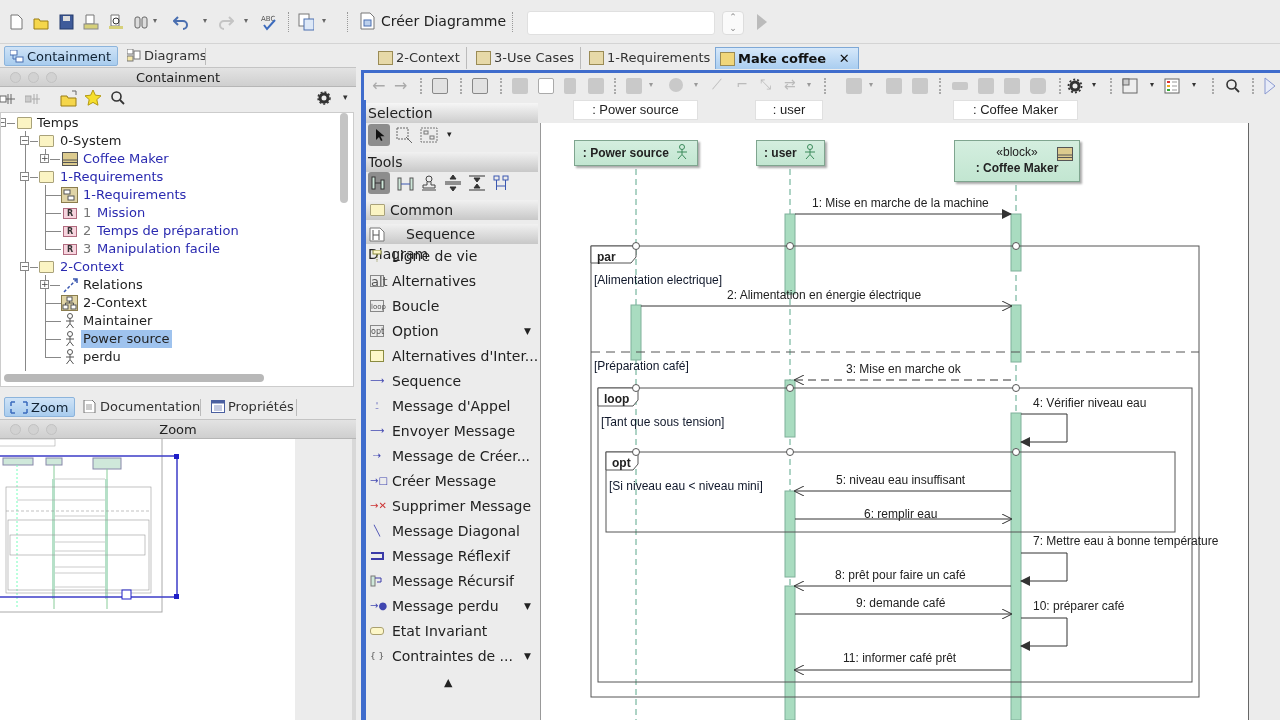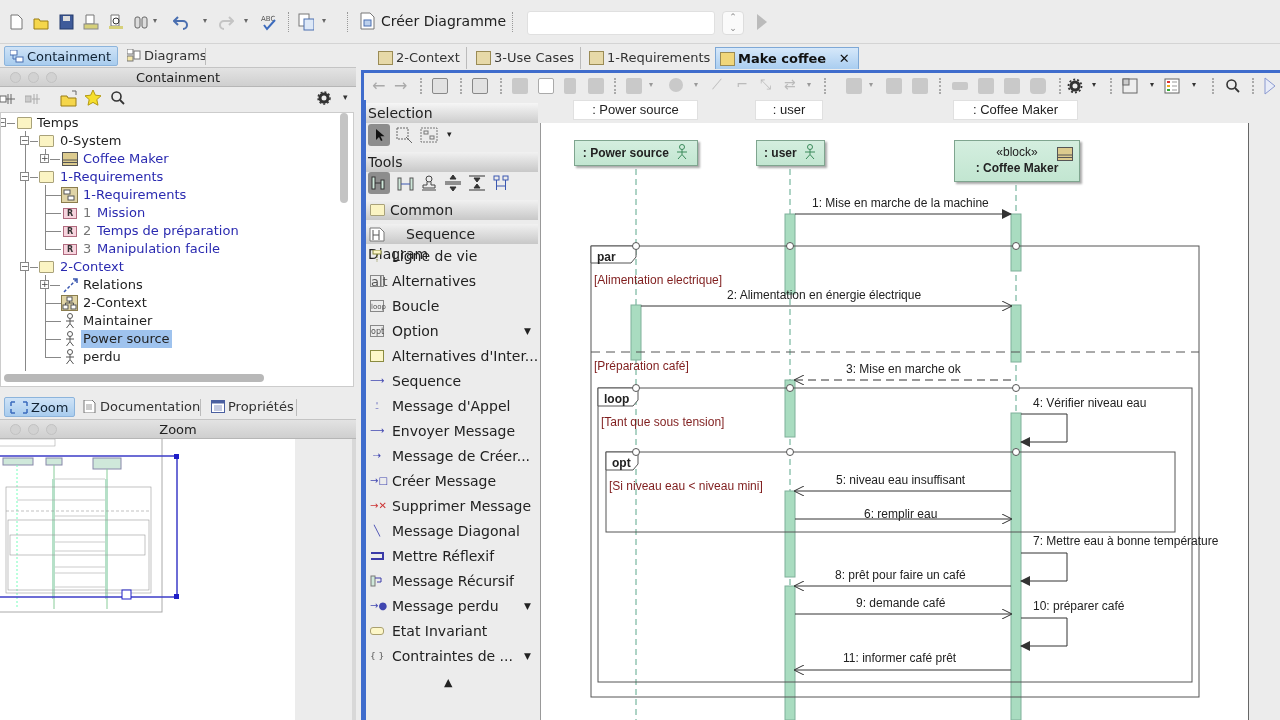--- a/index.html
+++ b/index.html
@@ -61,21 +61,21 @@
   .pal-item .pico { position: absolute; left: 2px; top: 5px; width: 14px; height: 12px; font-size: 10px; line-height: 12px; text-align: center; color: #4046b0; }
   .pal-caret { position: absolute; left: 160px; font-size: 9px; color: #222; }
 
   
   #canvas { position: absolute; left: 540px; top: 123px; width: 708px; height: 597px; background: #fff; border-left: 1px solid #999; }
   #canvas-right-border { position: absolute; left: 1248px; top: 123px; width: 1px; height: 597px; background: #666; }
   .lifeline-header { position: absolute; top: 100px; height: 20px; background: #fff; border: 1px solid #e0e0e0; font-family: "Liberation Sans", sans-serif; font-size: 13px; text-align: center; line-height: 18px; color: #222; }
   #diagram-svg { position: absolute; left: 0; top: 0; }
   .dg-bold { font-family: "Liberation Sans", sans-serif; font-size: 12px; font-weight: bold; fill: #222; }
   .msg-label { position: absolute; font-family: "Liberation Sans", sans-serif; font-size: 12px; color: #222; white-space: nowrap; }
-  .guard { position: absolute; font-family: "Liberation Sans", sans-serif; font-size: 12px; color: #7f1d1d; white-space: nowrap; }
+  .guard { position: absolute; font-family: "Liberation Sans", sans-serif; font-size: 12px; color: #0f172a; white-space: nowrap; }
   .ll-box { position: absolute; background: linear-gradient(#d4eedf, #c2e6d1); border: 1px solid #7fa58f; box-shadow: 2px 2px 2px #aaa; font-family: "Liberation Sans", sans-serif; font-size: 12px; font-weight: bold; color: #222; text-align: center; }
 </style>
 </head>
 <body>
 
 <div id="topbar">
   <span class="tb-icon" style="left:8px">
     <svg width="13" height="16">
         <path d="M1 1h7l4 4v10H1z" fill="#fff" stroke="#777"></path>
       </svg>
@@ -591,21 +591,21 @@
     <span>Supprimer Message</span>
   </div>
   <div class="pal-item" style="top:420px">
     <span class="pico">╲</span>
     <span>Message Diagonal</span>
   </div>
   <div class="pal-item" style="top:445px">
     <svg class="pico" viewBox="0 0 14 12">
         <path d="M1 3h12v6H1" fill="none" stroke="#3a3aa8" stroke-width="2"></path>
       </svg>
-    <span>Mettre Réflexif</span>
+    <span>Message Réflexif</span>
   </div>
   <div class="pal-item" style="top:470px">
     <svg class="pico" viewBox="0 0 14 12">
         <rect x="1" y="1" width="4" height="10" fill="#cfe8da" stroke="#777"></rect>
         <path d="M5 3h6v4H7" fill="none" stroke="#3a3aa8"></path>
       </svg>
     <span>Message Récursif</span>
   </div>
   <div class="pal-item" style="top:495px">
     <span class="pico">→●</span>

